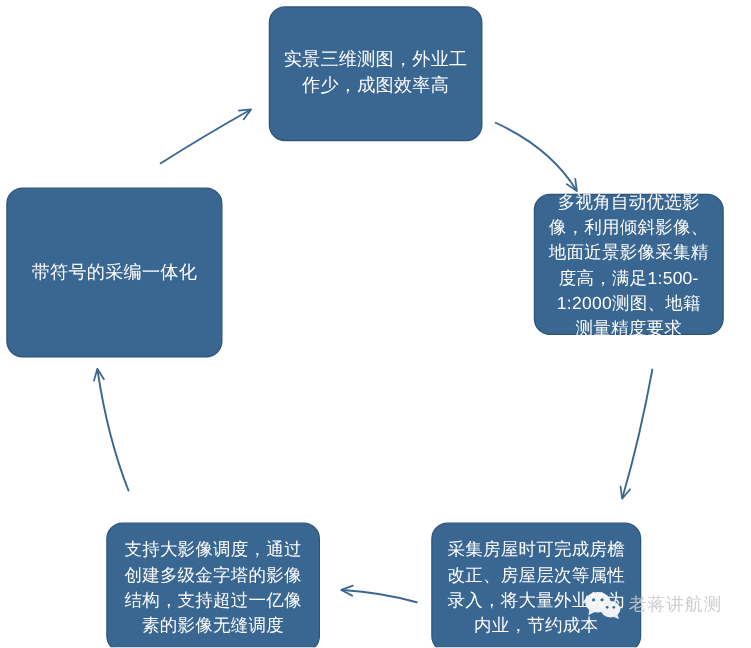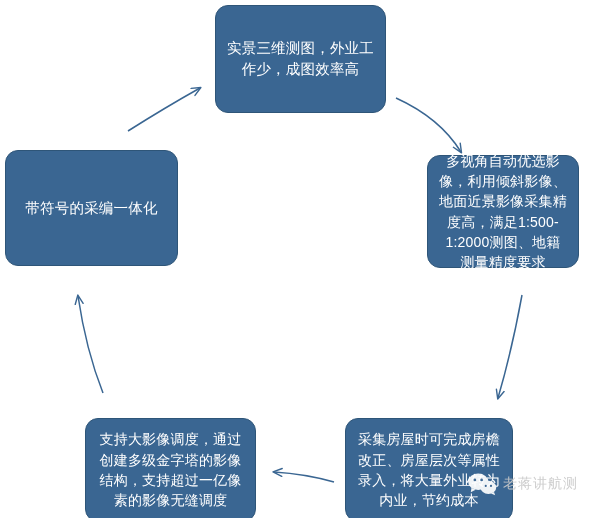--- a/index.html
+++ b/index.html
@@ -42,21 +42,21 @@
   .node-text {
     display: block;
     width: 100%;
   }
 
   
   #node-top      { left: 215px; top: 5px;   width: 171px; height: 108px; }
   #node-right    { left: 427px; top: 155px; width: 152px; height: 113px; }
   #node-bottom-right { left: 345px; top: 418px; width: 168px; height: 104px; }
   #node-bottom-left  { left: 85px;  top: 418px; width: 171px; height: 104px; }
-  #node-left     { left: 5px;   top: 150px; width: 173px; height: 116px; }
+  #node-left     { left: 5px;   top: 150px; width: 173px; height: 136px; }
 
   #node-top .node-text,
   #node-left .node-text { font-size: 14.5px; }
   #node-right .node-text,
   #node-bottom-right .node-text,
   #node-bottom-left .node-text { font-size: 14px; line-height: 1.45; }
 
   .watermark {
     position: absolute;
     left: 467px;

